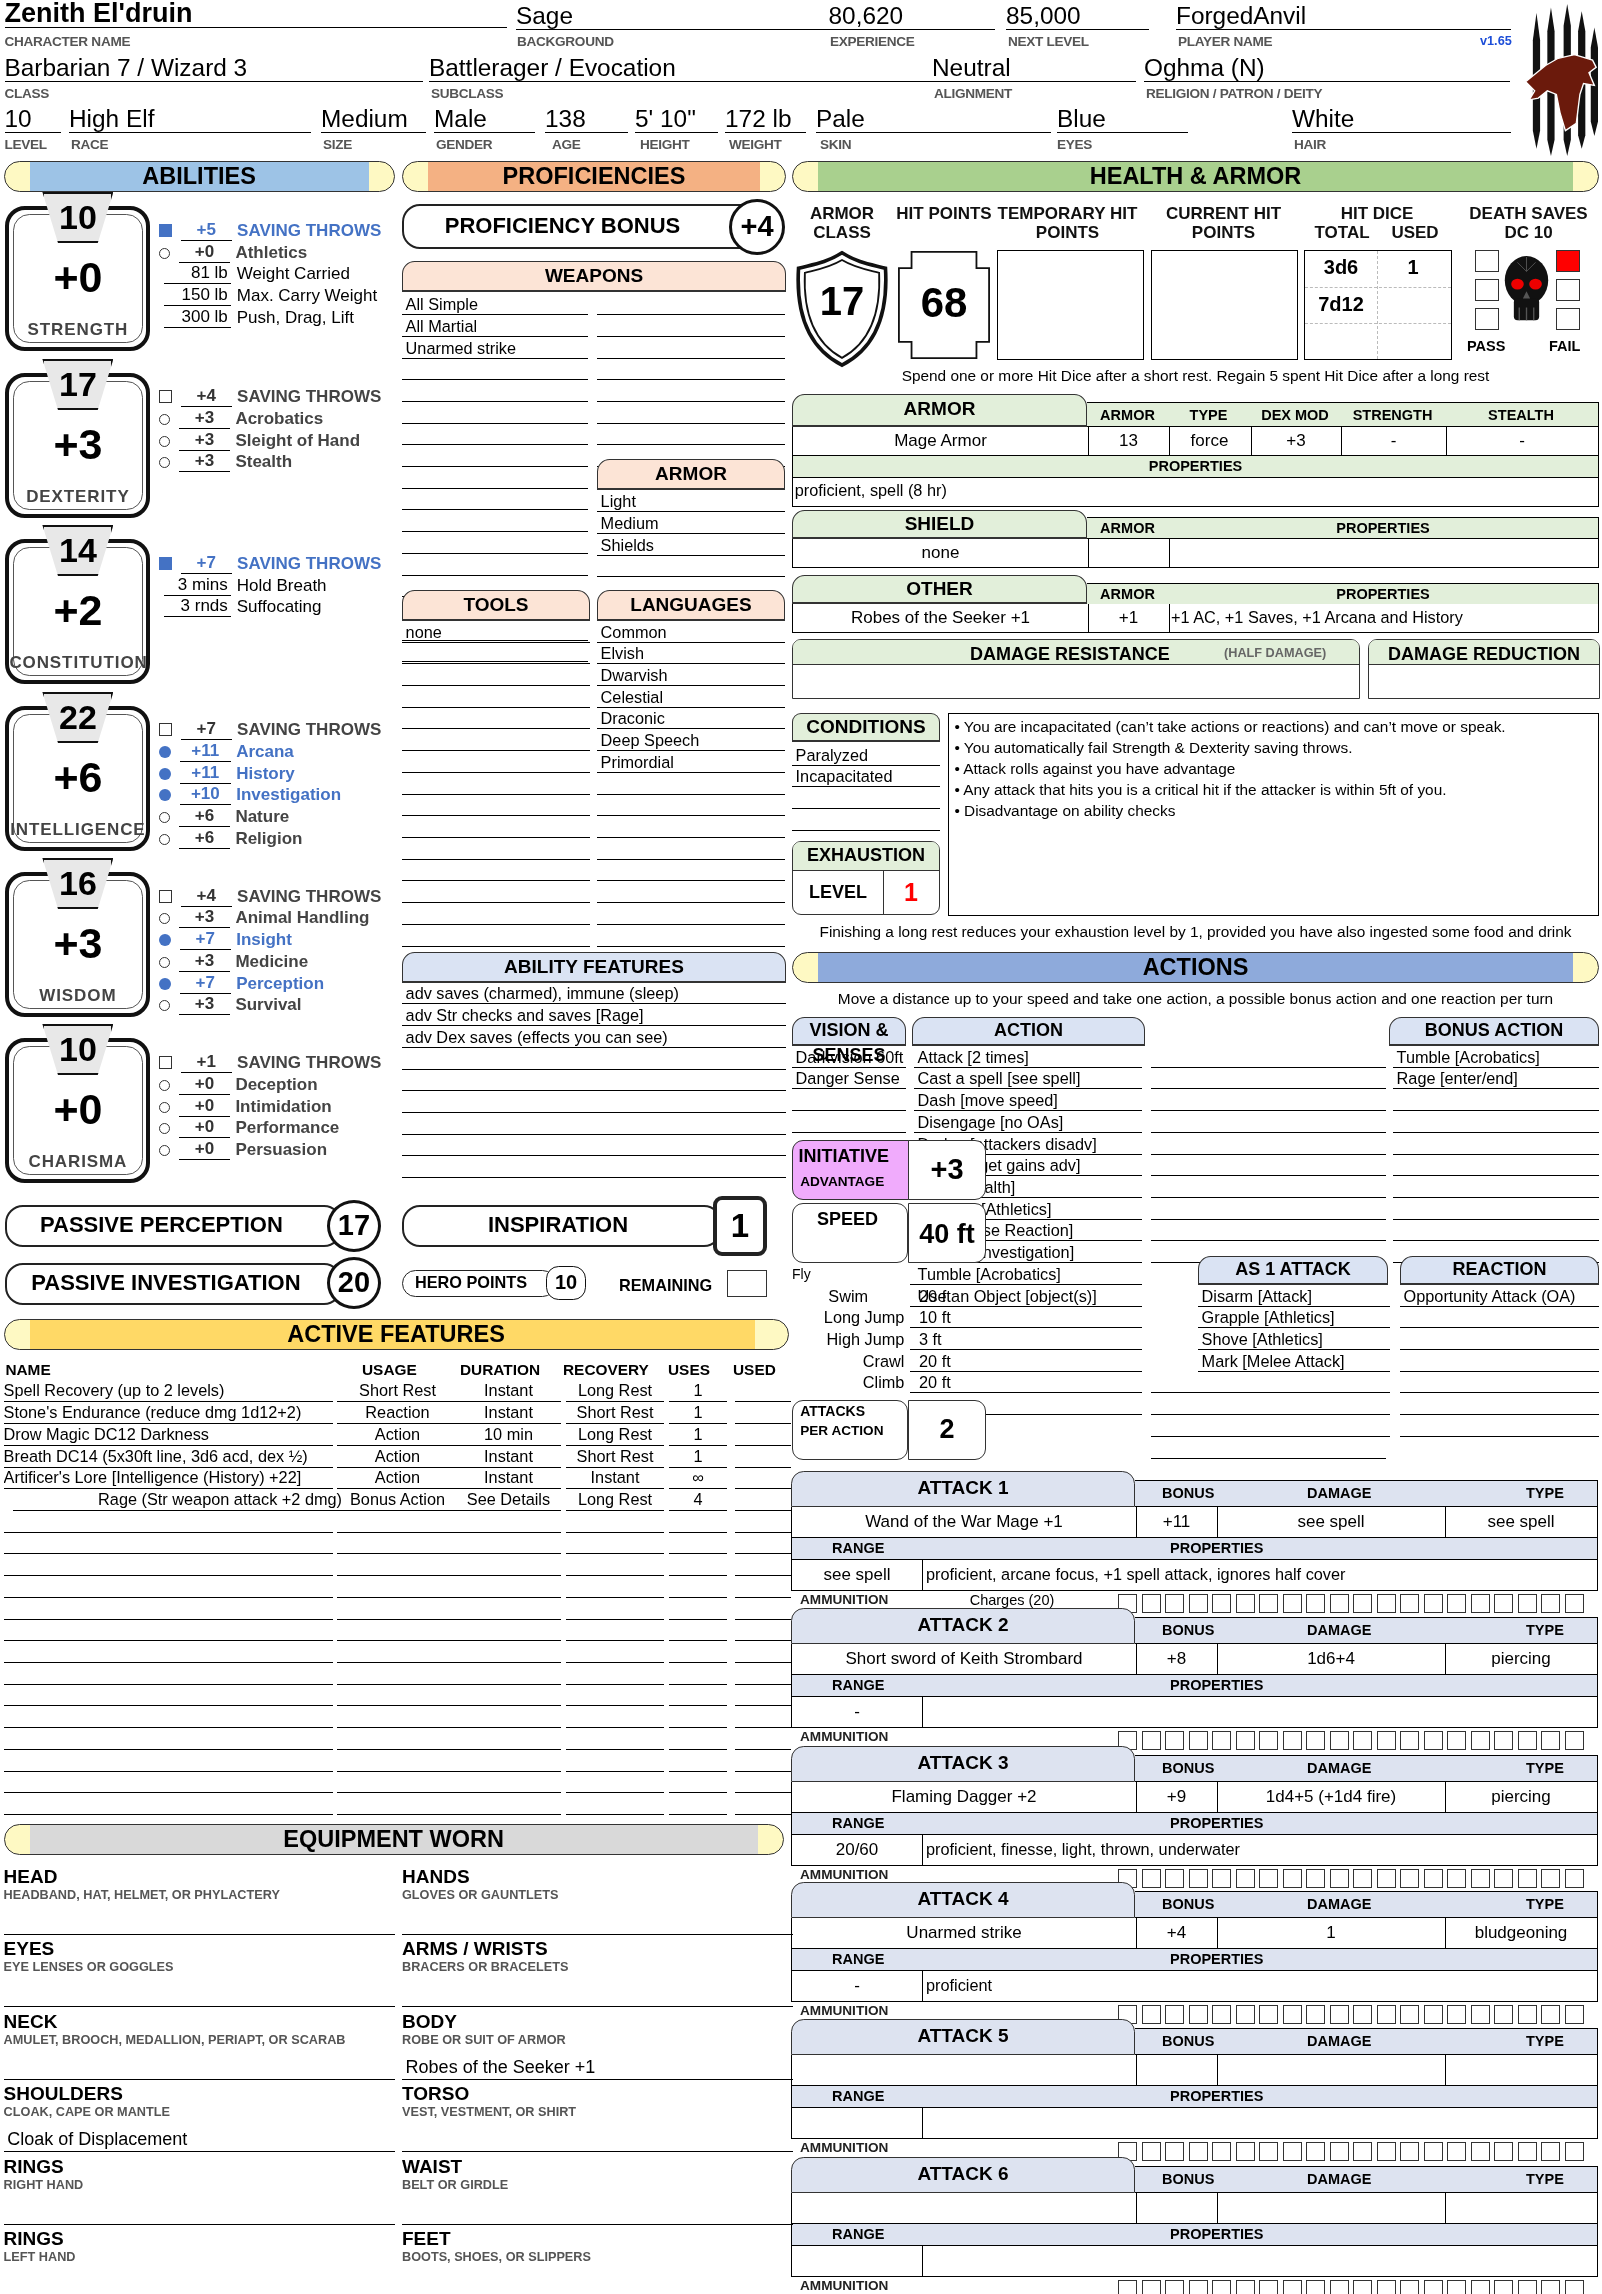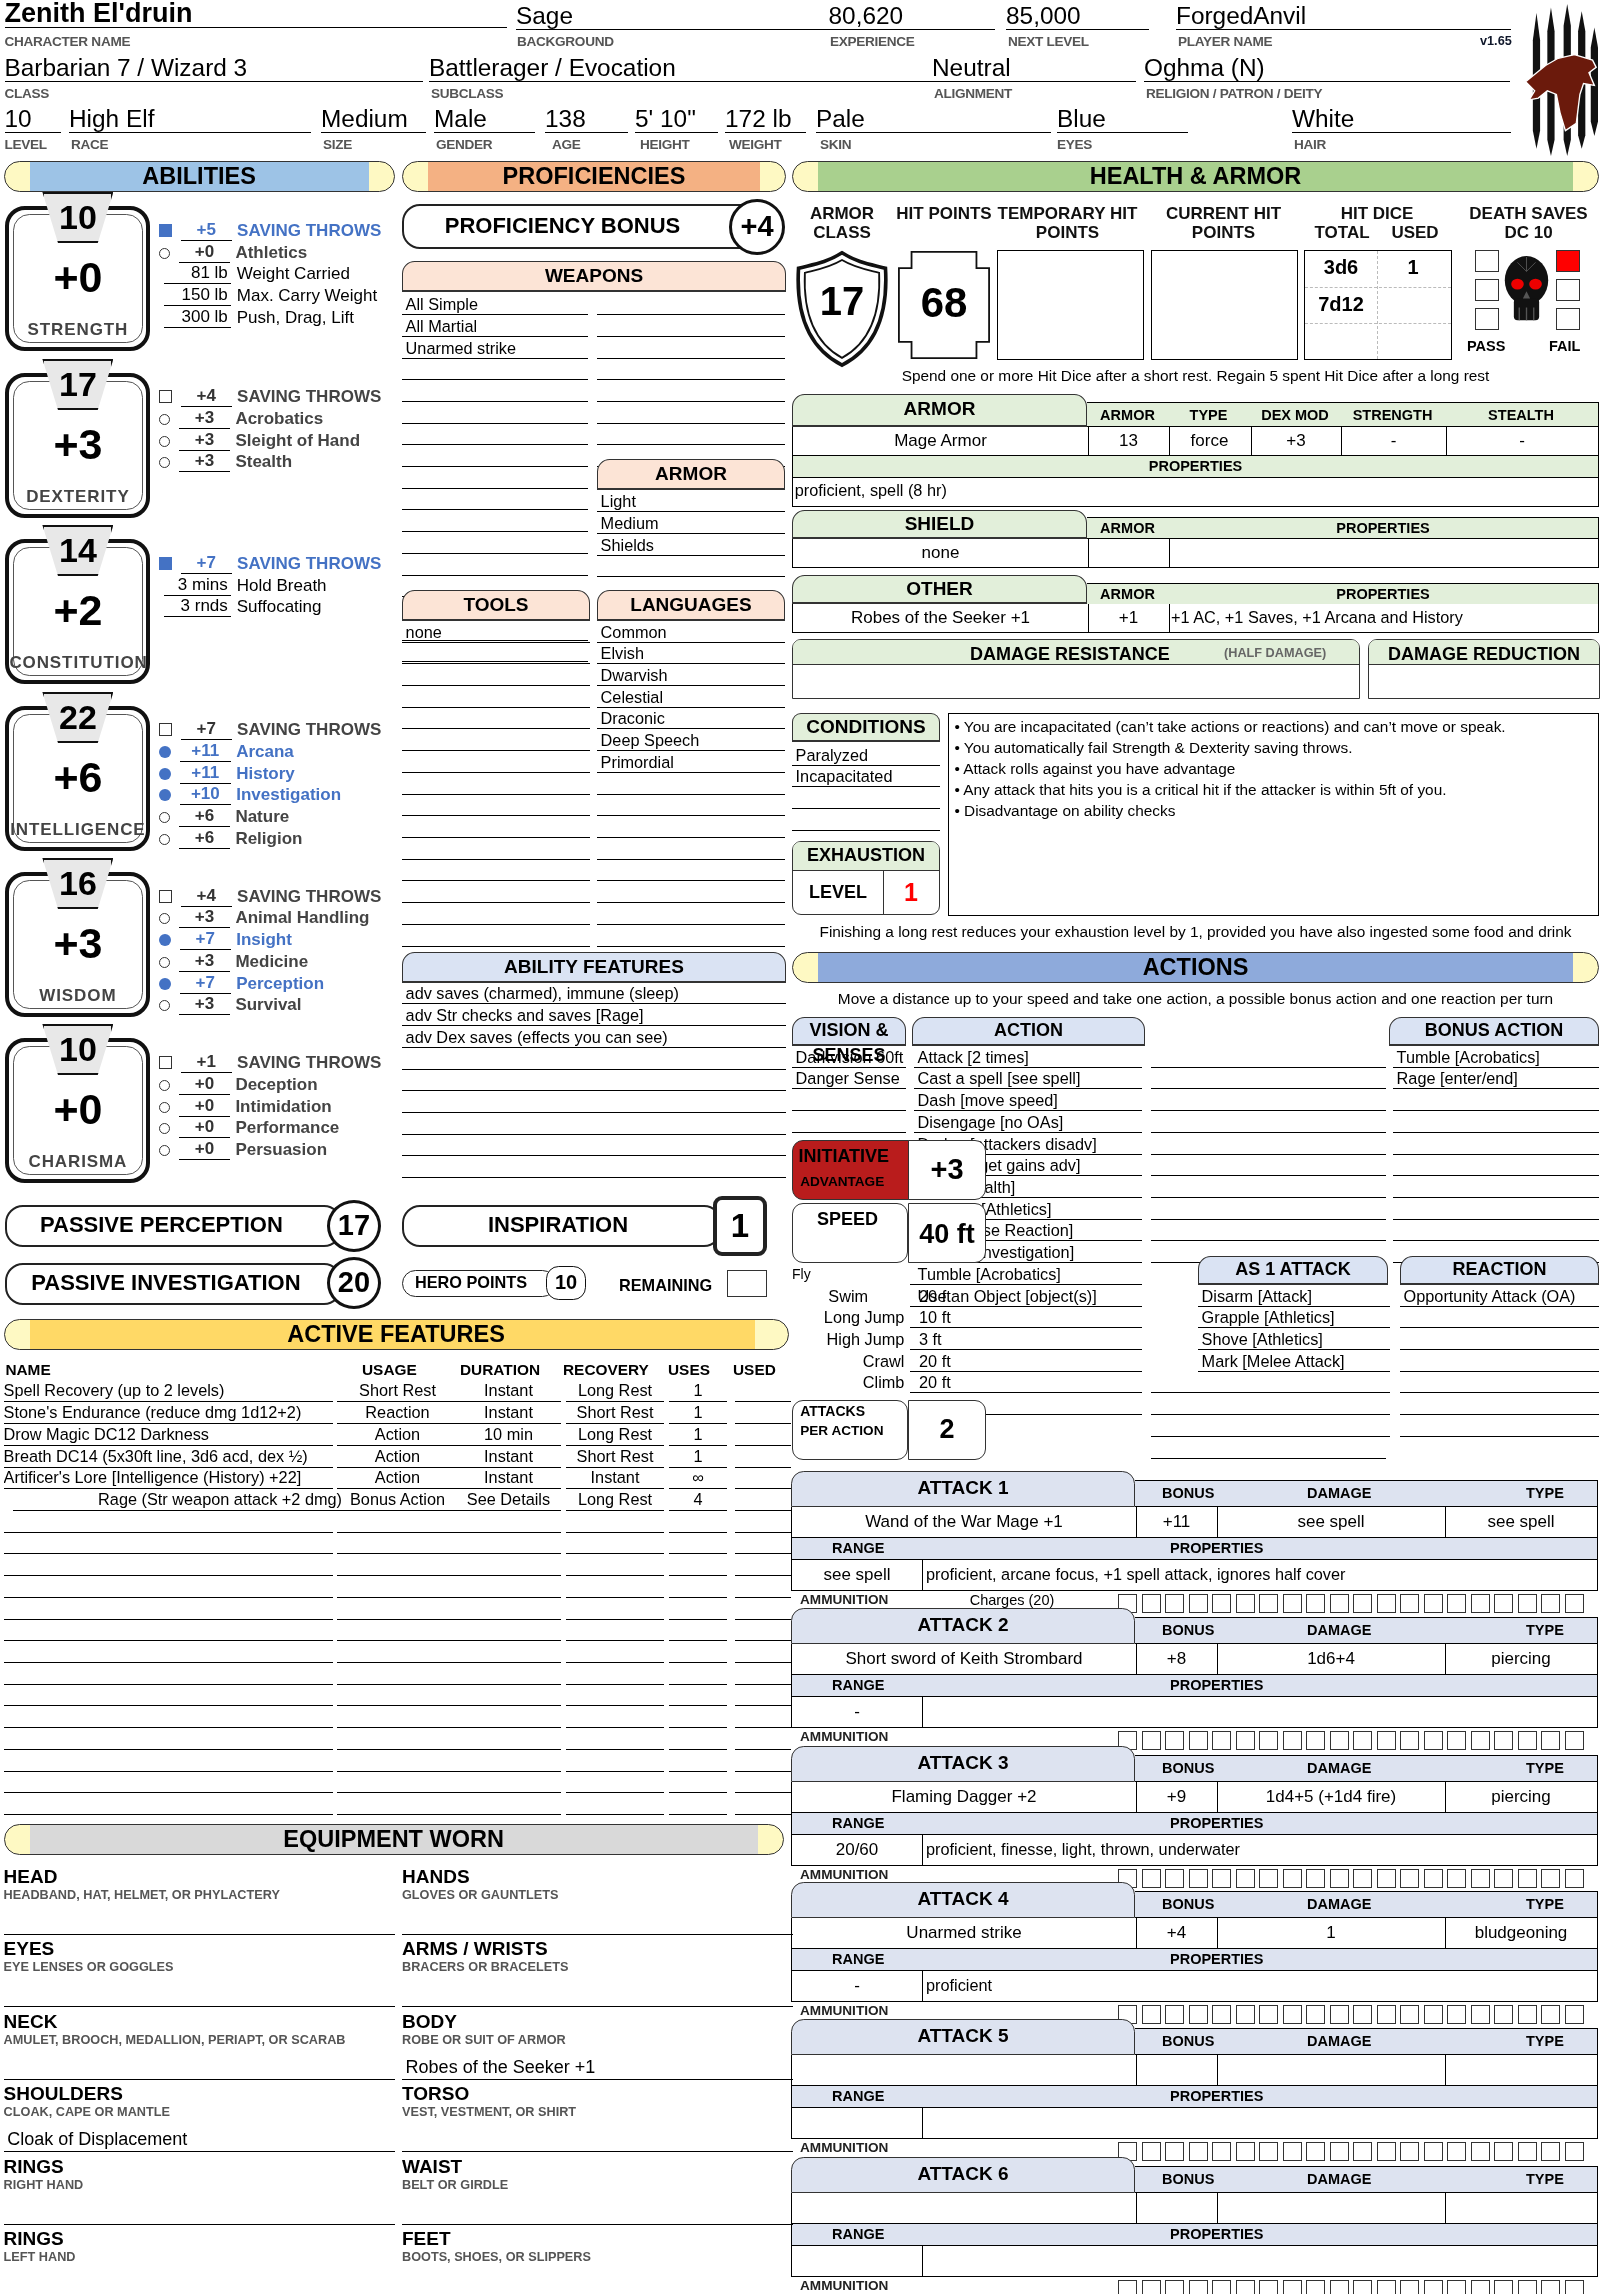--- a/index.html
+++ b/index.html
@@ -73,21 +73,21 @@
   <div class="abs val uline" style="left:4.5px;top:0;width:502px;font-weight:bold;font-size:27px">Zenith El'druin</div>
   <div class="abs lbl" style="left:4.5px;top:34px">CHARACTER NAME</div>
   <div class="abs val uline" style="left:516px;top:1.8px;width:299px">Sage</div>
   <div class="abs lbl" style="left:517px;top:34px">BACKGROUND</div>
   <div class="abs val uline" style="left:814px;top:1.8px;width:181px;padding-left:14.5px">80,620</div>
   <div class="abs lbl" style="left:830px;top:34px">EXPERIENCE</div>
   <div class="abs val uline" style="left:1006px;top:1.8px;width:143px">85,000</div>
   <div class="abs lbl" style="left:1008px;top:34px">NEXT LEVEL</div>
   <div class="abs val uline" style="left:1176px;top:1.8px;width:335px">ForgedAnvil</div>
   <div class="abs lbl" style="left:1178px;top:34px">PLAYER NAME</div>
-  <div class="abs" style="left:1480px;top:34px;font-size:12.7px;font-weight:bold;color:#0f172a">v1.65</div>
+  <div class="abs" style="left:1480px;top:34px;font-size:12.7px;font-weight:bold;color:#1d4ed8">v1.65</div>
 
   <div class="abs val uline" style="left:4.5px;top:54px;width:418px">Barbarian 7 / Wizard 3</div>
   <div class="abs lbl" style="left:4.5px;top:86px">CLASS</div>
   <div class="abs val uline" style="left:429px;top:54px;width:507px">Battlerager / Evocation</div>
   <div class="abs lbl" style="left:431px;top:86px">SUBCLASS</div>
   <div class="abs val uline" style="left:932px;top:54px;width:204px">Neutral</div>
   <div class="abs lbl" style="left:934px;top:86px">ALIGNMENT</div>
   <div class="abs val uline" style="left:1144px;top:54px;width:366px">Oghma (N)</div>
   <div class="abs lbl" style="left:1146px;top:86px">RELIGION / PATRON / DEITY</div>
 
@@ -647,21 +647,21 @@
     <div class="linerow" style="left:1393px;top:1089px;width:206px"></div>
     <div class="linerow" style="left:1393px;top:1111px;width:206px"></div>
     <div class="linerow" style="left:1393px;top:1133px;width:206px"></div>
     <div class="linerow" style="left:1393px;top:1154px;width:206px"></div>
     <div class="linerow" style="left:1393px;top:1176px;width:206px"></div>
     <div class="linerow" style="left:1393px;top:1198px;width:206px"></div>
     <div class="linerow" style="left:1393px;top:1219px;width:206px"></div>
     <div class="linerow" style="left:1393px;top:1241px;width:206px"></div>
   </div>
 
-<div class="abs" style="left:792px;top:1140px;width:139px;height:60px;border:1.8px solid #333;border-radius:11px;background:#b91c1c">
+<div class="abs" style="left:792px;top:1140px;width:139px;height:60px;border:1.8px solid #333;border-radius:11px;background:#f0abfc">
   <div class="abs" style="left:5.4px;top:5.4px;font-weight:bold;font-size:18px">INITIATIVE</div>
   <div class="abs" style="left:7.2px;top:33px;font-weight:bold;font-size:13.6px">ADVANTAGE</div>
   <div class="abs" style="left:123px;top:0;bottom:0;border-left:1.4px solid #333"></div>
 </div>
 <div class="abs" style="left:908px;top:1140px;width:78px;height:60px;border:1.8px solid #333;border-left:1.4px solid #333;border-radius:0 11px 11px 0;text-align:center;font-weight:bold;font-size:29px;line-height:56px;background:#fff">+3</div>
 
 <div class="abs" style="left:792px;top:1203px;width:116px;height:60px;border:1.8px solid #333;border-radius:11px;background:#fff">
   <div class="abs" style="left:0;width:109px;top:5.4px;text-align:center;font-weight:bold;font-size:18px">SPEED</div>
 </div>
 <div class="abs" style="left:908px;top:1203px;width:78px;height:60px;border:1.8px solid #333;border-left:1.4px solid #333;border-radius:0 11px 11px 0;text-align:center;font-weight:bold;font-size:27px;line-height:60px;background:#fff">40 ft</div>

